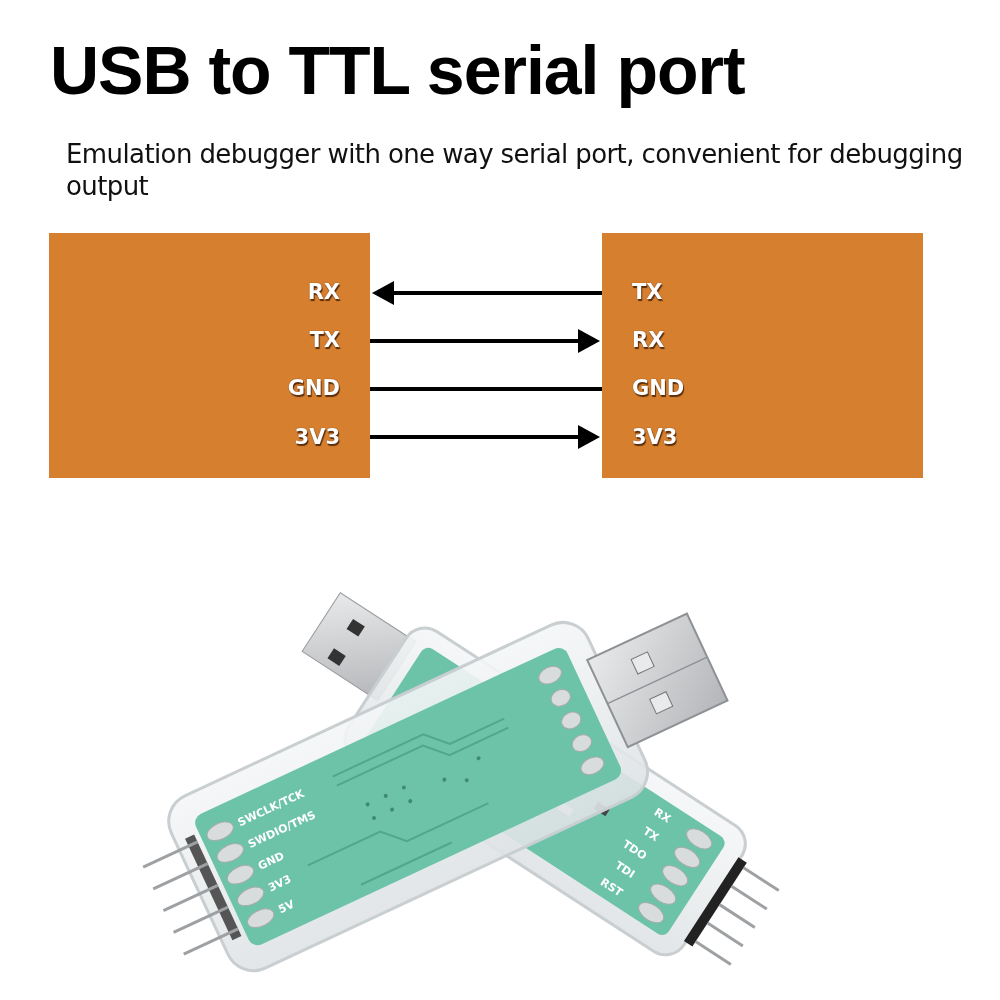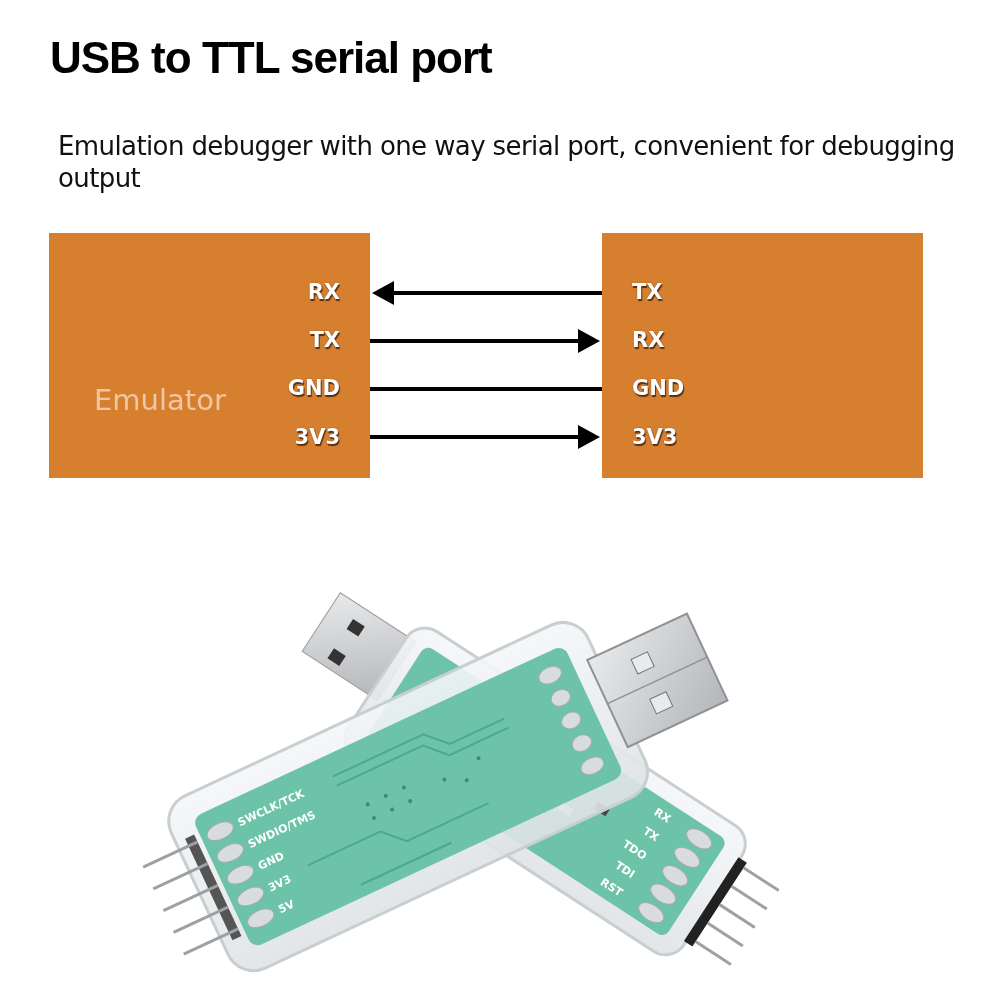--- a/index.html
+++ b/index.html
@@ -1,18 +1,18 @@
 <!DOCTYPE html>
 <html><head>
 <meta charset="utf-8">
 <style>
   html, body { margin: 0; padding: 0; background: #ffffff; }
   body { width: 1000px; height: 1000px; position: relative; overflow: hidden; font-family: "Liberation Sans", sans-serif; }
-  .title { position: absolute; left: 50px; top: 36px; font-size: 44px; font-weight: bold; color: #000; letter-spacing: -1px; line-height: 1; margin: 0; }
-  .subtitle { position: absolute; left: 54px; top: 126px; width: 900px; font-size: 26px; color: #111; line-height: 32px; margin: 4px; font-family: "DejaVu Sans", sans-serif; letter-spacing: -0.6px; }
+  .title { position: absolute; left: 50px; top: 36px; font-size: 68px; font-weight: bold; color: #000; letter-spacing: -1px; line-height: 1; margin: 0; }
+  .subtitle { position: absolute; left: 54px; top: 126px; width: 900px; font-size: 26px; color: #111; line-height: 32px; margin: 12px; font-family: "DejaVu Sans", sans-serif; letter-spacing: -0.6px; }
   .box { position: absolute; top: 233px; width: 321px; height: 245px; background: #D67F2F; }
   .box.left { left: 49px; }
   .box.right { left: 602px; }
   .box-name { position: absolute; color: #F1C6A4; font-size: 29px; font-family: "DejaVu Sans", sans-serif; }
   .box.left .box-name { left: 45px; top: 150px; }
   .box.right .box-name { left: 106px; top: 150px; }
   .pin { position: absolute; color: #fff; font-weight: bold; font-size: 21px; text-shadow: 1px 2px 1px #5a2e0d, 0 0 1px #5a2e0d; font-family: "DejaVu Sans", sans-serif; }
   .box.left .pin { right: 30px; text-align: right; }
   .box.right .pin { left: 30px; }
   .wires { position: absolute; left: 370px; top: 233px; width: 232px; height: 245px; }
@@ -23,21 +23,20 @@
 <body>
 
 <h1 class="title">USB to TTL serial port</h1>
 <p class="subtitle">Emulation debugger with one way serial port, convenient for debugging output</p>
 
 <div class="box left">
   <span class="pin" style="top:47px">RX</span>
   <span class="pin" style="top:95px">TX</span>
   <span class="pin" style="top:143px">GND</span>
   <span class="pin" style="top:192px">3V3</span>
-  <span class="box-name">Emulator</span>
 </div>
 
 <svg class="wires" viewBox="0 0 232 245">
   <g>
     <line x1="22" y1="60" x2="232" y2="60" stroke="#000" stroke-width="4"></line>
     <polygon points="2,60 24,48 24,72" fill="#000"></polygon>
   </g>
   <g>
     <line x1="0" y1="108" x2="210" y2="108" stroke="#000" stroke-width="4"></line>
     <polygon points="230,108 208,96 208,120" fill="#000"></polygon>

